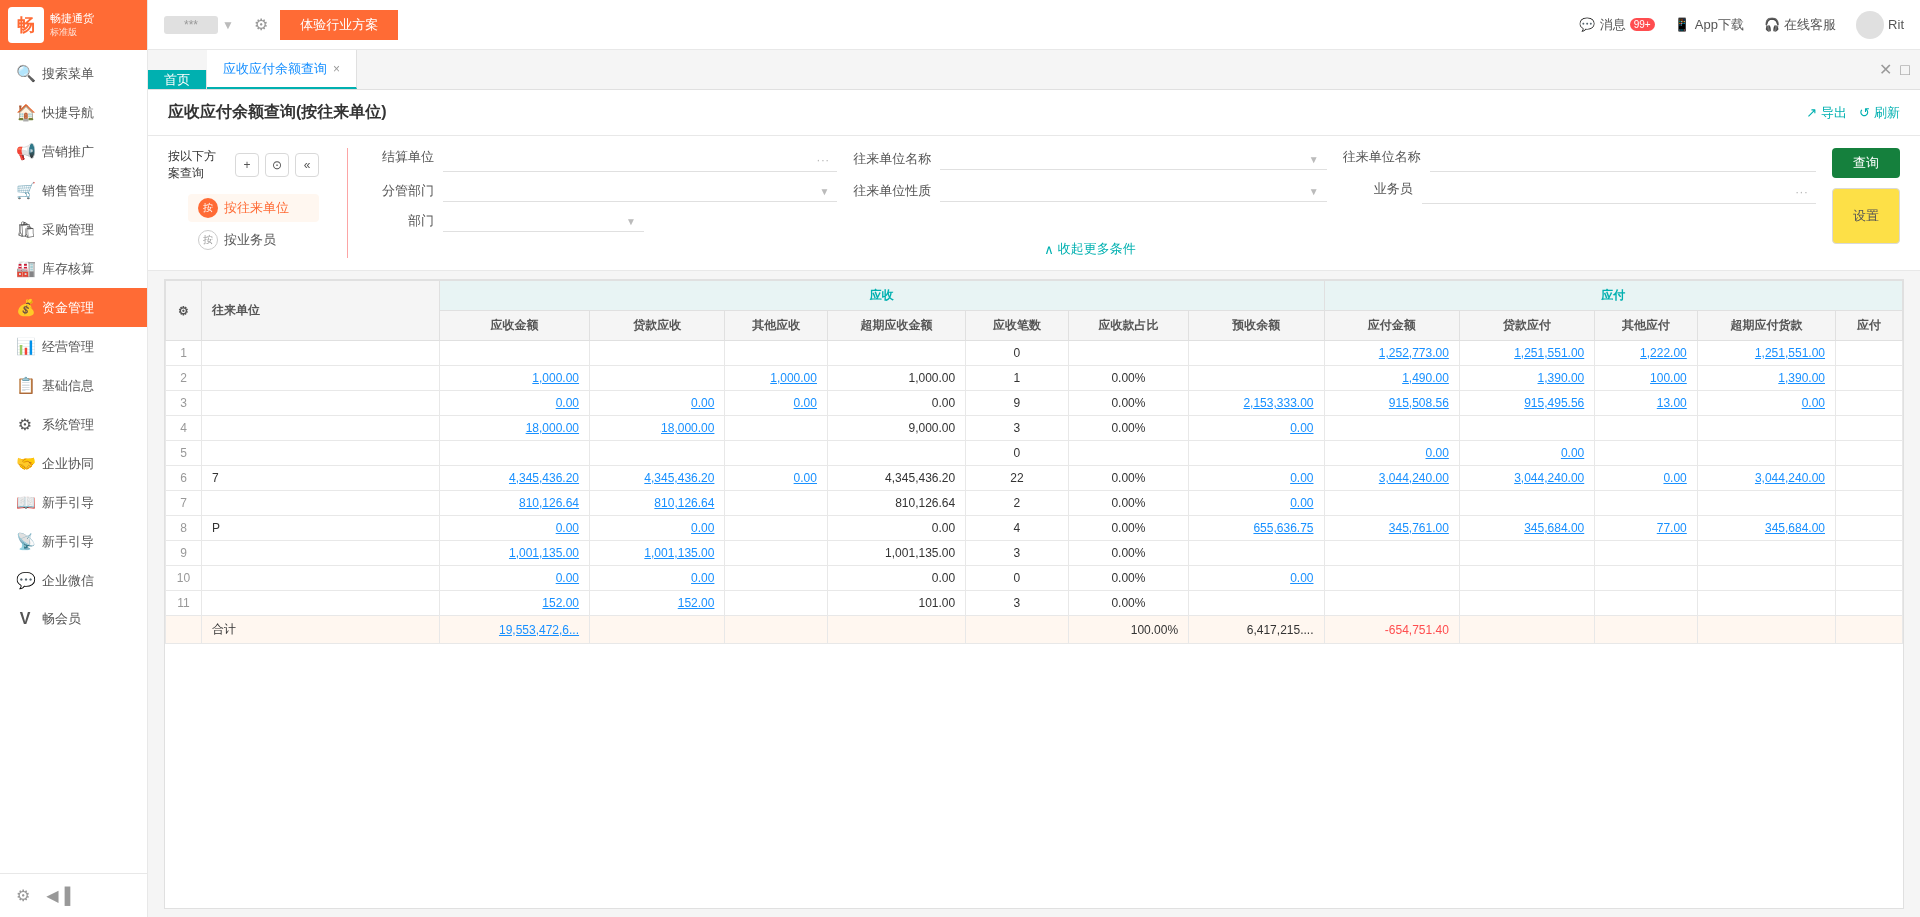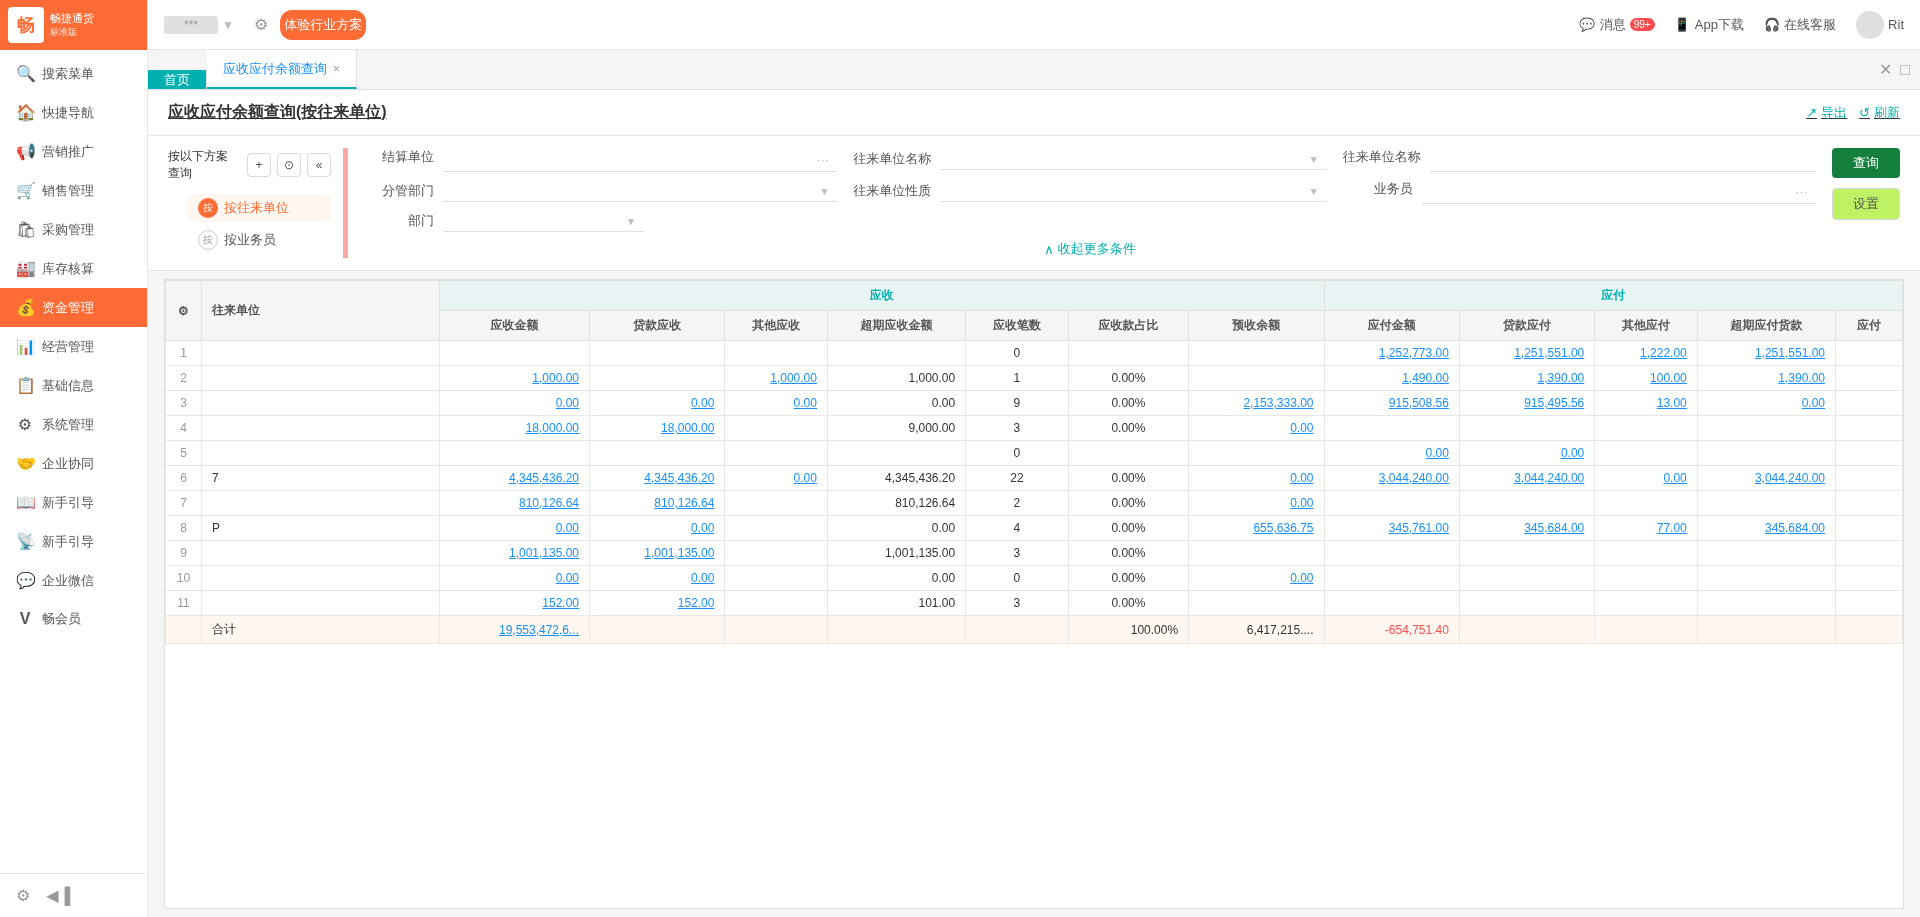--- a/index.html
+++ b/index.html
@@ -18,40 +18,40 @@
     .sidebar-footer { padding: 12px 16px; display: flex; gap: 16px; border-top: 1px solid #e8e8e8; }
     .sidebar-footer-icon { color: #999; cursor: pointer; font-size: 16px; }
 
     
     .main { flex: 1; display: flex; flex-direction: column; height: 917px; }
 
     
     .topbar { height: 50px; background: #fff; border-bottom: 1px solid #e8e8e8; display: flex; align-items: center; padding: 0 16px; gap: 12px; flex-shrink: 0; }
     .topbar-breadcrumb { display: flex; align-items: center; gap: 4px; color: #999; font-size: 12px; }
     .topbar-gear { color: #999; cursor: pointer; font-size: 16px; margin-left: 8px; }
-    .topbar-btn { background: #ff6b35; color: #fff; border: none; border-radius: 12px; padding: 6px 4px; cursor: pointer; font-size: 13px; }
+    .topbar-btn { background: #ff6b35; color: #fff; border: none; border-radius: 0; padding: 6px 20px; cursor: pointer; font-size: 13px; }
     .topbar-right { margin-left: auto; display: flex; align-items: center; gap: 20px; color: #555; font-size: 13px; }
     .topbar-right-item { display: flex; align-items: center; gap: 4px; cursor: pointer; }
     .badge { background: #ff4d4f; color: #fff; border-radius: 10px; font-size: 10px; padding: 1px 4px; min-width: 18px; text-align: center; }
     .topbar-avatar { width: 28px; height: 28px; background: #e0e0e0; border-radius: 50%; }
 
     
     .tabs { height: 40px; background: #f5f5f5; border-bottom: 1px solid #e0e0e0; display: flex; align-items: stretch; flex-shrink: 0; }
     .tab { display: flex; align-items: center; padding: 0 16px; gap: 6px; cursor: pointer; font-size: 13px; color: #555; border-right: 1px solid #e0e0e0; }
     .tab.active { background: #fff; color: #1890ff; border-bottom: 2px solid #00b0b0; }
     .tab-close { color: #999; font-size: 12px; cursor: pointer; }
     .tab-home { background: #00b0b0; color: #fff; margin-top: 20px; }
     .tabs-actions { margin-left: auto; display: flex; align-items: center; padding: 0 10px; gap: 8px; }
     .tabs-action-btn { color: #999; cursor: pointer; font-size: 16px; }
 
     
     .page-content { flex: 1; background: #f5f5f5; overflow: hidden; display: flex; flex-direction: column; }
 
     
-    .page-header { background: #fff; padding: 12px 20px; border-bottom: 1px solid #e8e8e8; display: flex; align-items: center; justify-content: space-between; flex-shrink: 0; text-decoration: underline; }
+    .page-header { background: #fff; padding: 12px 20px; border-bottom: 1px solid #e8e8e8; display: flex; align-items: center; justify-content: space-between; flex-shrink: 0; }
     .page-title { font-size: 16px; font-weight: 600; color: #333; }
     .page-header-actions { display: flex; gap: 12px; }
     .action-btn { display: flex; align-items: center; gap: 4px; color: #00b0b0; cursor: pointer; font-size: 13px; }
 
     
     .filter-area { background: #fff; padding: 12px 20px; border-bottom: 1px solid #e8e8e8; flex-shrink: 0; }
     .filter-header { display: flex; align-items: center; gap: 8px; margin-bottom: 12px; }
     .filter-header-icons { display: flex; gap: 6px; }
     .filter-icon-btn { width: 24px; height: 24px; border: 1px solid #d9d9d9; border-radius: 4px; display: flex; align-items: center; justify-content: center; cursor: pointer; color: #555; font-size: 12px; }
     .filter-options { display: flex; flex-direction: column; gap: 4px; margin-left: 20px; }
@@ -64,21 +64,21 @@
     .filter-item { display: flex; align-items: flex-start; gap: 9px; flex: 1; }
     .filter-label { color: #555; font-size: 13px; white-space: nowrap; min-width: 70px; text-align: right; }
     .filter-input { flex: 1; border: none; border-bottom: 1px solid #e0e0e0; padding: 4px 8px; font-size: 13px; outline: none; color: #333; }
     .filter-select { flex: 1; display: flex; align-items: center; border: none; border-bottom: 1px solid #e0e0e0; padding: 4px 8px; cursor: pointer; }
     .filter-select-text { flex: 1; color: #bbb; font-size: 13px; }
     .filter-select-arrow { color: #bbb; font-size: 10px; }
     .filter-collapse { display: flex; align-items: center; justify-content: center; gap: 4px; color: #00b0b0; font-size: 13px; cursor: pointer; margin-top: 4px; }
 
     
     .query-btn { background: #15803d; color: #fff; border: none; border-radius: 4px; padding: 6px 20px; cursor: pointer; font-size: 13px; display: block; margin-bottom: 4px; }
-    .settings-btn { background: #bef264; color: #555; border: 1px solid #d9d9d9; border-radius: 4px; padding: 6px 20px; cursor: pointer; font-size: 13px; display: block; }
+    .settings-btn { background: #fde047; color: #555; border: 1px solid #d9d9d9; border-radius: 4px; padding: 18px 20px; cursor: pointer; font-size: 13px; display: block; }
     .filter-actions { display: flex; flex-direction: column; gap: 6px; margin-left: 16px; flex-shrink: 0; }
 
     
     .table-area { flex: 1; background: #fff; margin: 8px 16px; border: 1px solid #e0e0e0; overflow: auto; }
     table { width: 100%; border-collapse: collapse; font-size: 12px; }
     th { background: #f5f5f5; padding: 6px 10px; border: 1px solid #e0e0e0; text-align: center; font-weight: bold; color: #555; white-space: nowrap; position: sticky; top: 0; z-index: 1; }
     th.group-header { background: #e8f4f4; color: #00b0b0; }
     td { padding: 5px 10px; border: 1px solid #e8e8e8; text-align: right; color: #333; white-space: nowrap; }
     td.left { text-align: left; }
     td.center { text-align: center; }
@@ -226,21 +226,21 @@
         <div class="action-btn">
           <span>↺</span>
           <span>刷新</span>
         </div>
       </div>
     </div>
 
     <div class="filter-area">
       <div style="display:flex;gap:0;">
 
-        <div style="width:180px;flex-shrink:0;border-right:5px solid #fca5a5;padding-right:12px;">
+        <div style="width:180px;flex-shrink:0;border-right:1px solid #fca5a5;padding-right:28px;">
           <div class="filter-header">
             <span>按以下方案查询</span>
             <div class="filter-header-icons">
               <span class="filter-icon-btn">+</span>
               <span class="filter-icon-btn">⊙</span>
               <span class="filter-icon-btn">«</span>
             </div>
           </div>
           <div class="filter-options">
             <div class="filter-option active">

